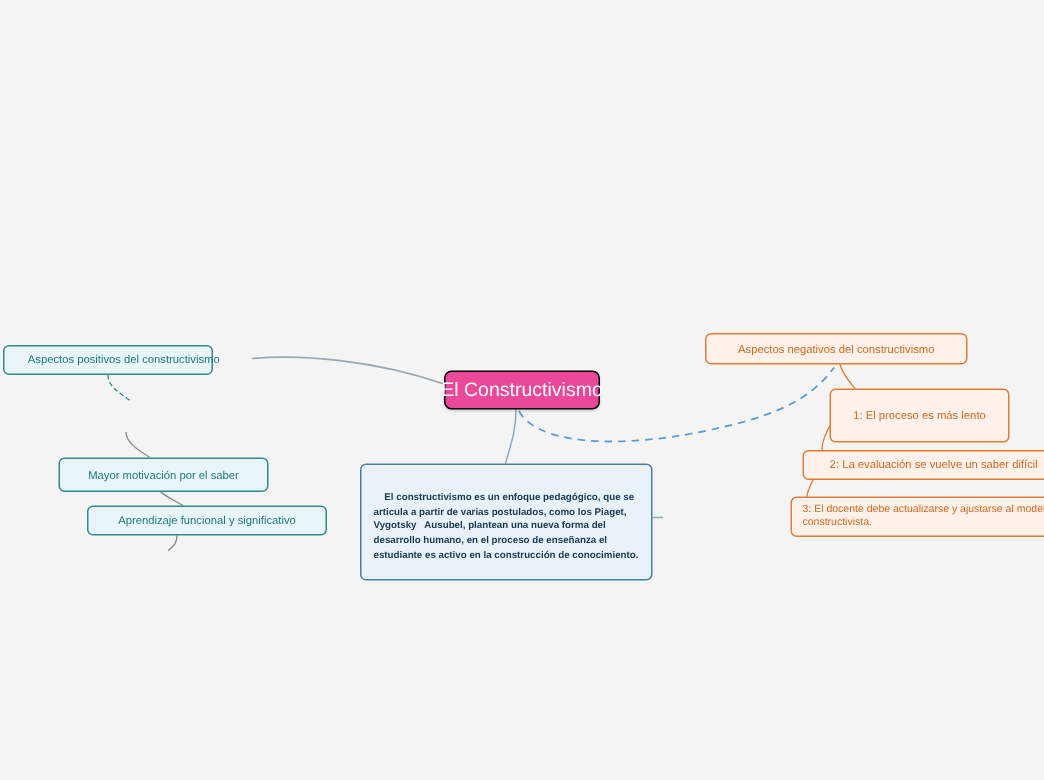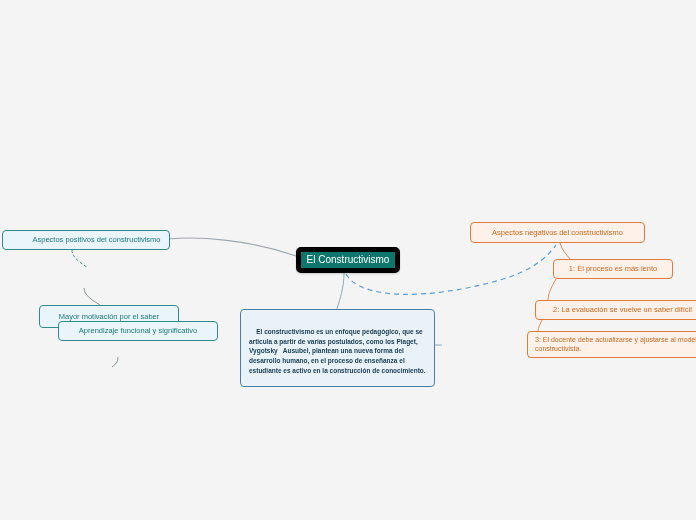--- a/index.html
+++ b/index.html
@@ -31,24 +31,24 @@
     font-weight: normal;
     line-height: 1.25;
     display: flex;
     align-items: center;
     justify-content: center;
     text-align: center;
     padding: 4px 7px;
     white-space: nowrap;
   }
   .central {
-    background: #0f766e;
-    border: 5px solid #000000;
+    background: #ec4899;
+    border: 1px solid #000000;
     color: #ffffff;
-    font-size: 10px;
+    font-size: 13px;
     border-radius: 5px;
     box-shadow: 0 1px 2px rgba(0,0,0,0.18);
   }
   .pos {
     background: #e9f4fb;
     border: 1px solid #2e8b8b;
     color: #1b7a7a;
   }
   .neg {
     background: #fdf1ea;
@@ -96,34 +96,34 @@
   </svg>
 
   <div class="node central" style="left:296px; top:247px; width:104px; height:26px;">
     <span>El Constructivismo</span>
   </div>
 
   <div class="note" style="left:240px; top:309px; width:195px; height:78px;">
     <span>El constructivismo es un enfoque pedagógico, que se articula a partir de varias postulados, como los Piaget, Vygotsky   Ausubel, plantean una nueva forma del desarrollo humano, en el proceso de enseñanza el estudiante es activo en la construcción de conocimiento.</span>
   </div>
 
-  <div class="node pos" style="left:2px; top:230px; width:168px; height:20px;padding-left:28px;">
+  <div class="node pos" style="left:2px; top:230px; width:140px; height:20px;padding-left:28px;">
     <span>Aspectos positivos del constructivismo</span>
   </div>
   <div class="node pos" style="left:39px; top:305px; width:140px; height:23px;">
     <span>Mayor motivación por el saber</span>
   </div>
-  <div class="node pos" style="left:58px; top:321px; width:160px; height:20px;">
+  <div class="node pos" style="left:58px; top:337px; width:160px; height:20px;">
     <span>Aprendizaje funcional y significativo</span>
   </div>
 
   <div class="node neg" style="left:470px; top:222px; width:175px; height:21px;">
     <span>Aspectos negativos del constructivismo</span>
   </div>
-  <div class="node neg" style="left:553px; top:259px; width:120px; height:20px;">
+  <div class="node neg" style="left:553px; top:259px; width:120px; height:36px;">
     <span>1: El proceso es más lento</span>
   </div>
   <div class="node neg" style="left:535px; top:300px; width:175px; height:20px;">
     <span>2: La evaluación se vuelve un saber difícil</span>
   </div>
   <div class="node neg" style="left:527px; top:331px; width:185px; height:27px; white-space:normal; text-align:left; justify-content:flex-start; font-size:7px;">
     <span>3: El docente debe actualizarse y ajustarse al modelo constructivista.</span>
   </div>
 
 </div>

